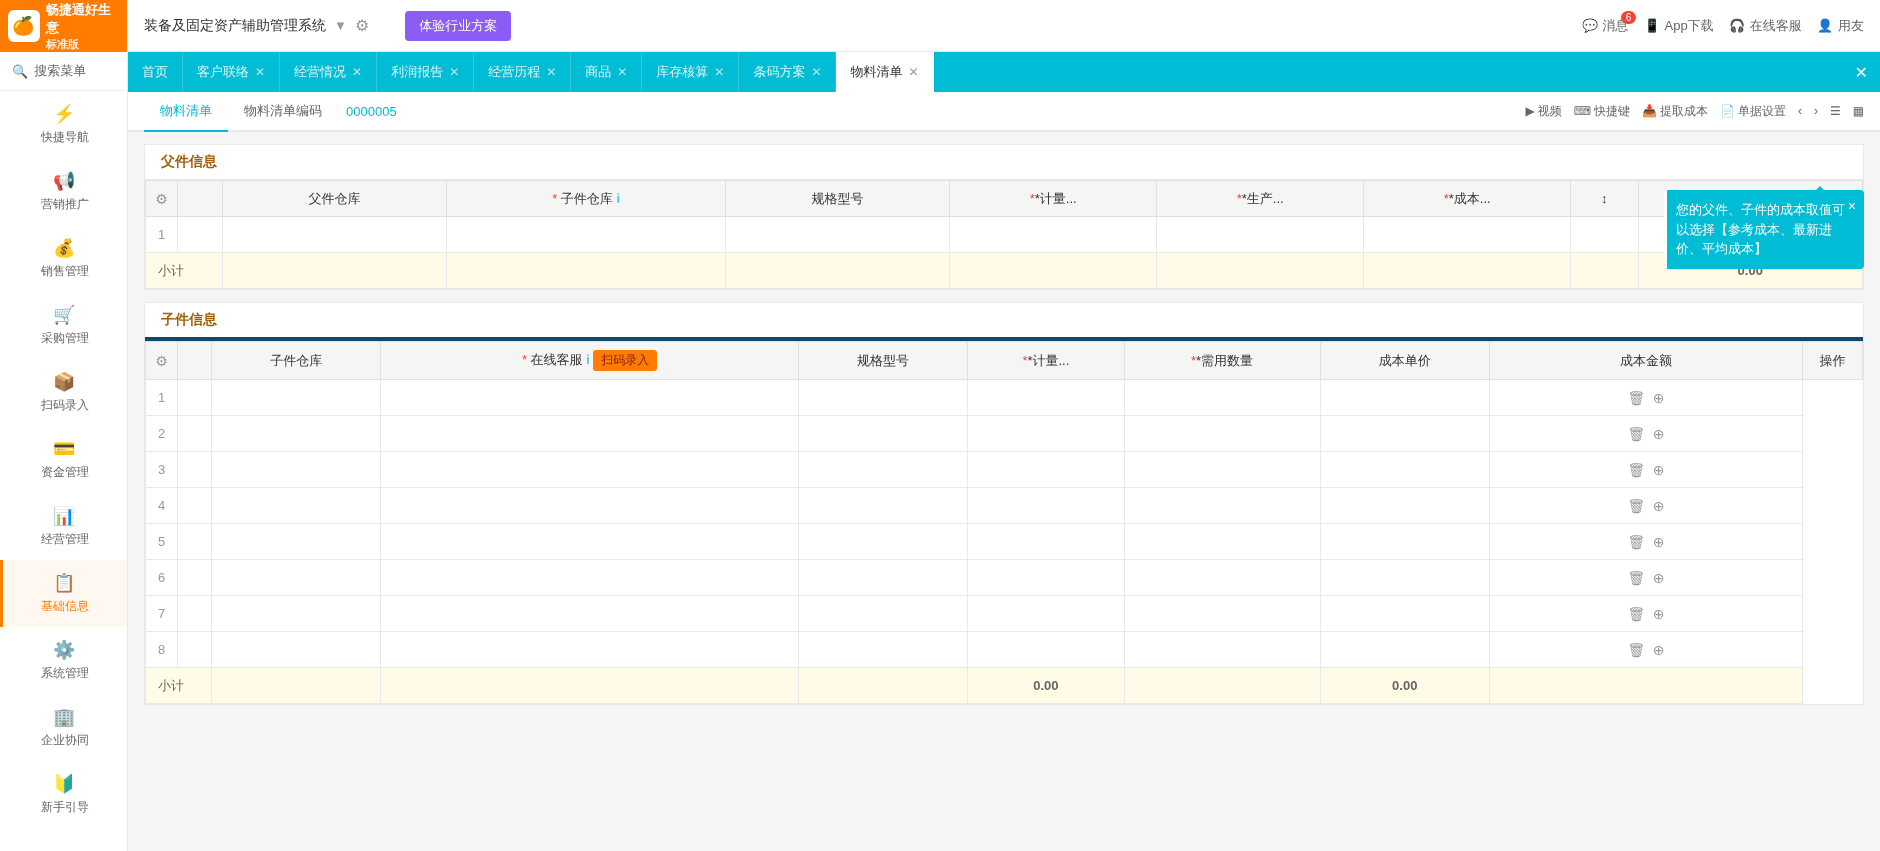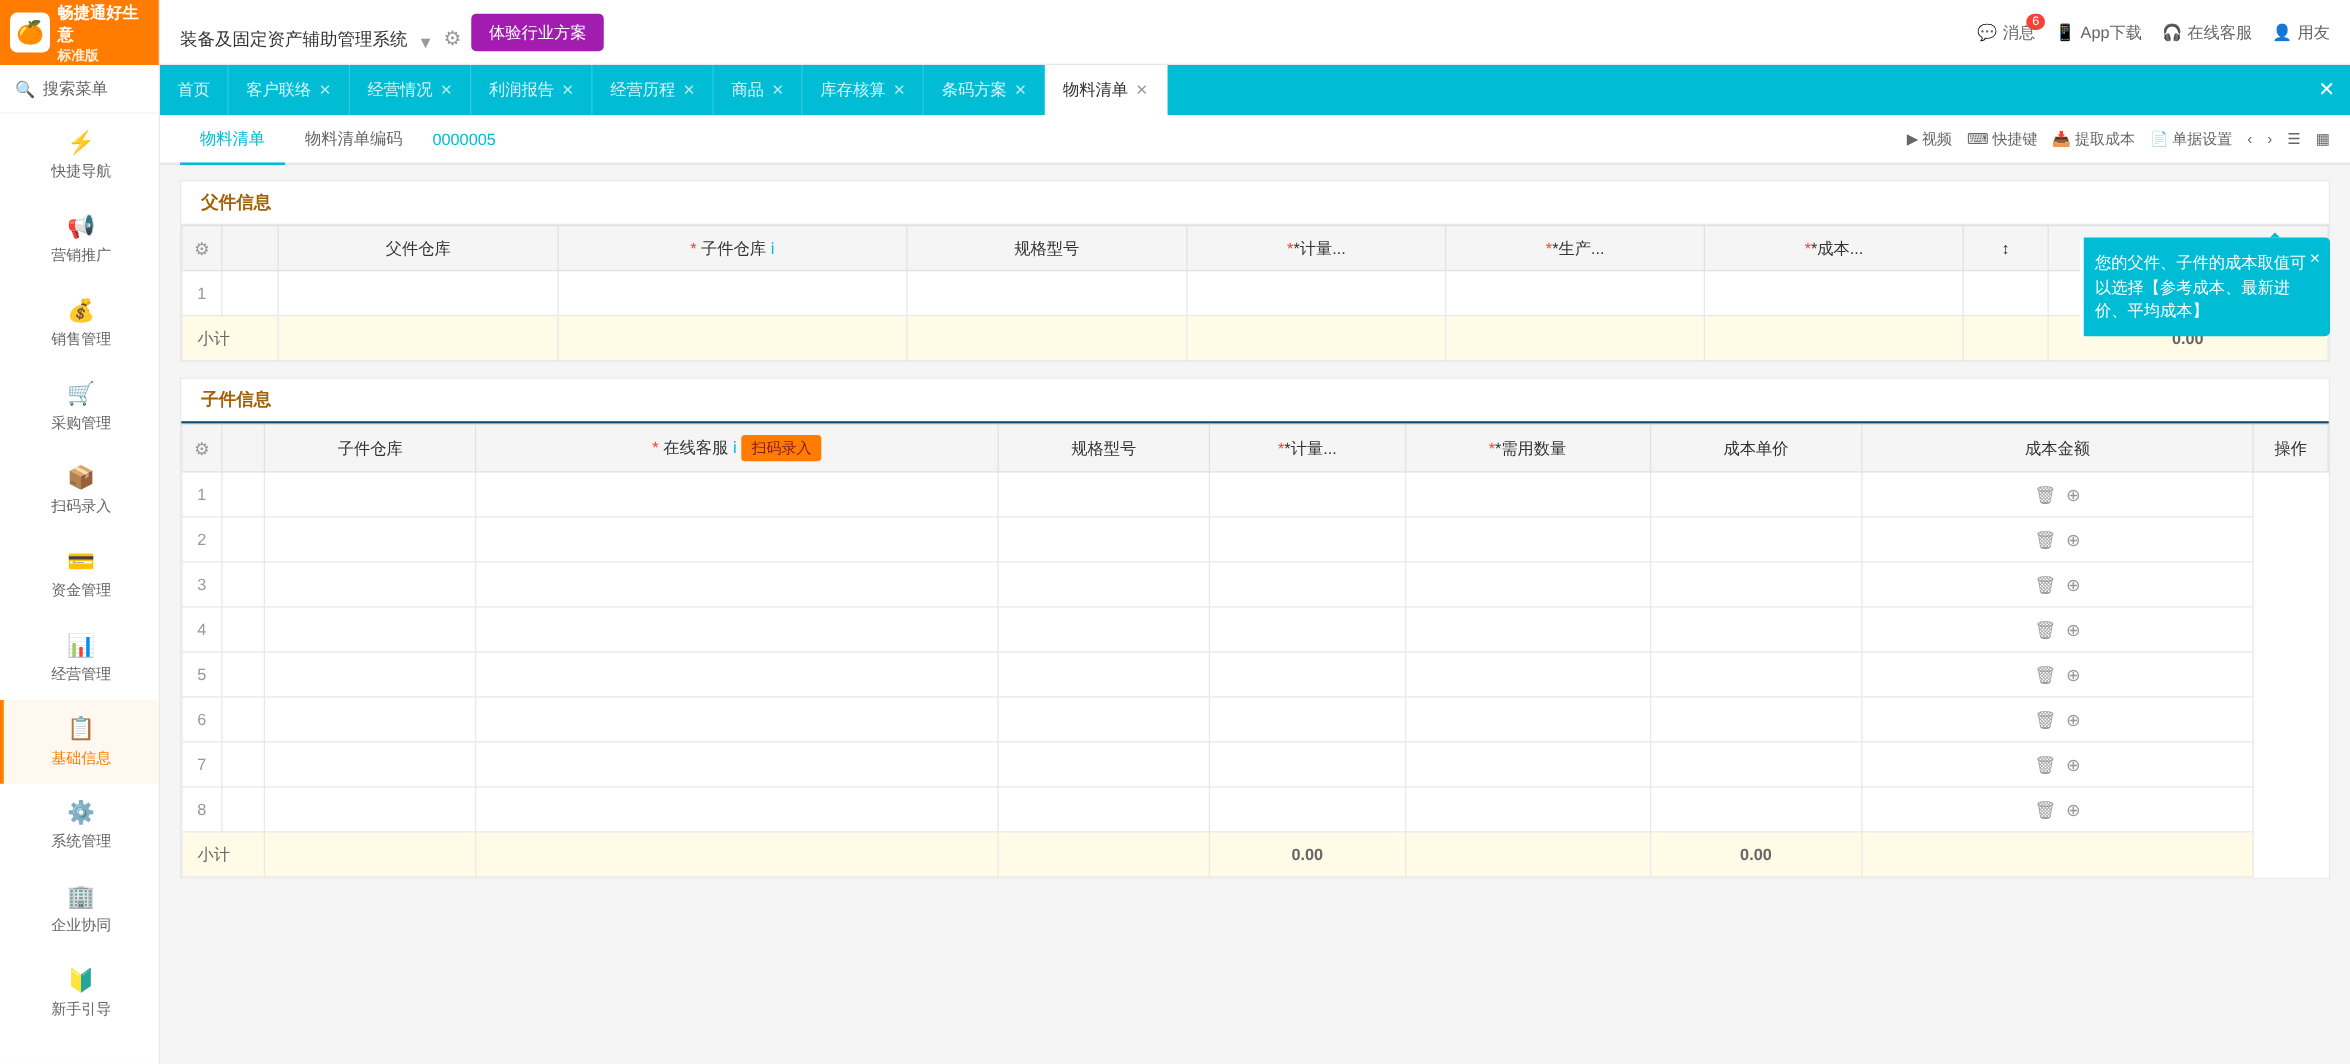--- a/index.html
+++ b/index.html
@@ -69,36 +69,37 @@
     .top-nav {
       background: #fff;
       height: 52px;
       display: flex;
       align-items: center;
       padding: 0 16px;
       justify-content: space-between;
       border-bottom: 1px solid #e8e8e8;
     }
     .top-nav-left {
-      display: flex; align-items: flex-end; gap: 8px;
+      display: flex; align-items: center; gap: 8px;
     }
     .system-title {
       font-size: 14px; color: #333; font-weight: 500;
     }
     .top-nav-actions {
       display: flex; align-items: center; gap: 16px;
     }
     .nav-btn {
-      background: #a21caf;
+      background: #8b5cf6;
       color: #fff;
       border: none;
       border-radius: 4px;
       padding: 6px 14px;
       font-size: 13px;
       cursor: pointer;
+      margin-left: 28px;
     }
     .nav-icon-btn {
       display: flex; align-items: center; gap: 4px;
       color: #666; cursor: pointer; font-size: 13px;
       position: relative;
     }
     .badge {
       background: #f44336;
       color: #fff;
       border-radius: 10px;
@@ -520,21 +521,21 @@
               <td></td>
               <td></td>
               <td></td>
               <td style="font-weight:bold;">0.00</td>
             </tr>
           </tbody>
         </table>
       </div>
 
       <div class="section-block">
-        <div style="padding:8px 12px;border-bottom:2px solid #0c4a6e;">
+        <div style="padding:8px 12px;border-bottom:4px solid #0c4a6e;">
           <span class="section-title">子件信息</span>
         </div>
         <table class="data-table">
           <thead>
             <tr>
               <th class="th-settings"><span class="settings-gear">⚙</span></th>
               <th></th>
               <th><span>子件仓库</span></th>
               <th style="min-width:160px;">
                 <span class="th-required">*</span>

